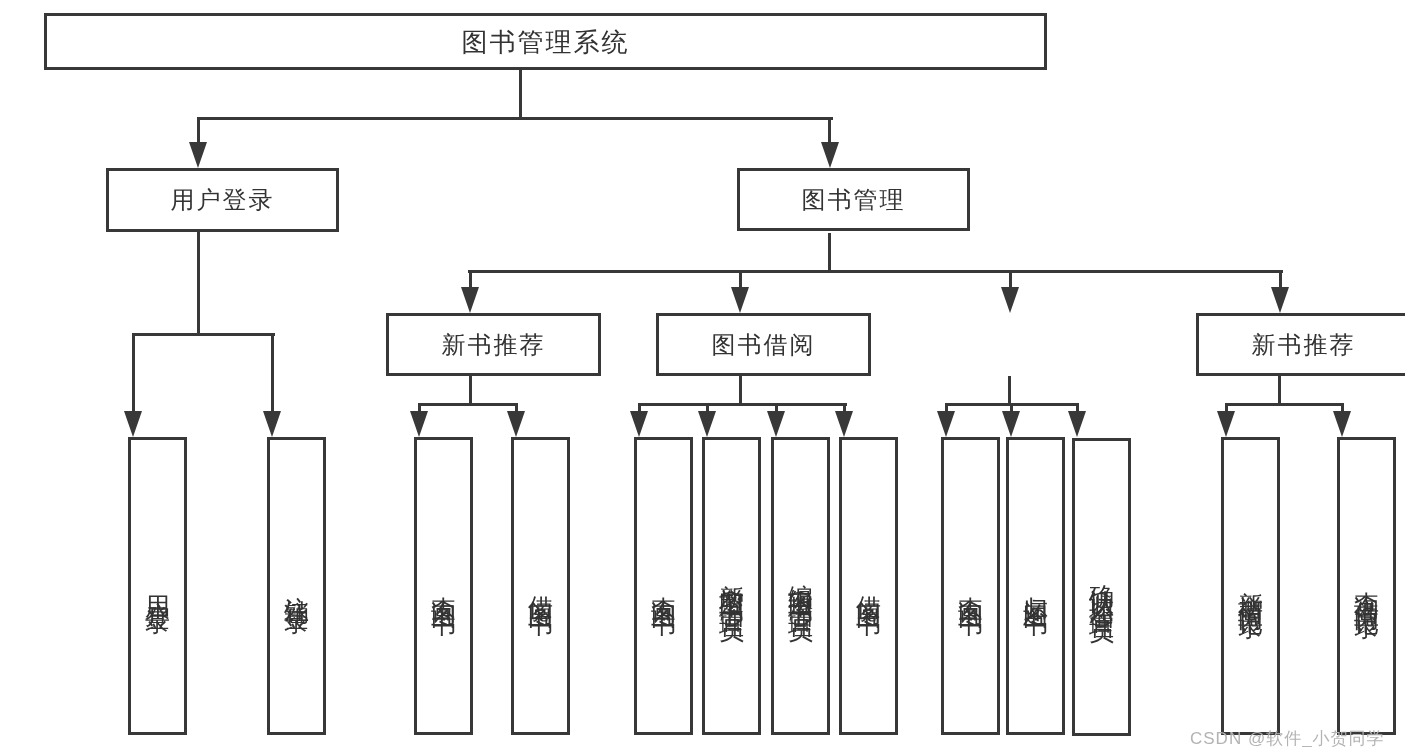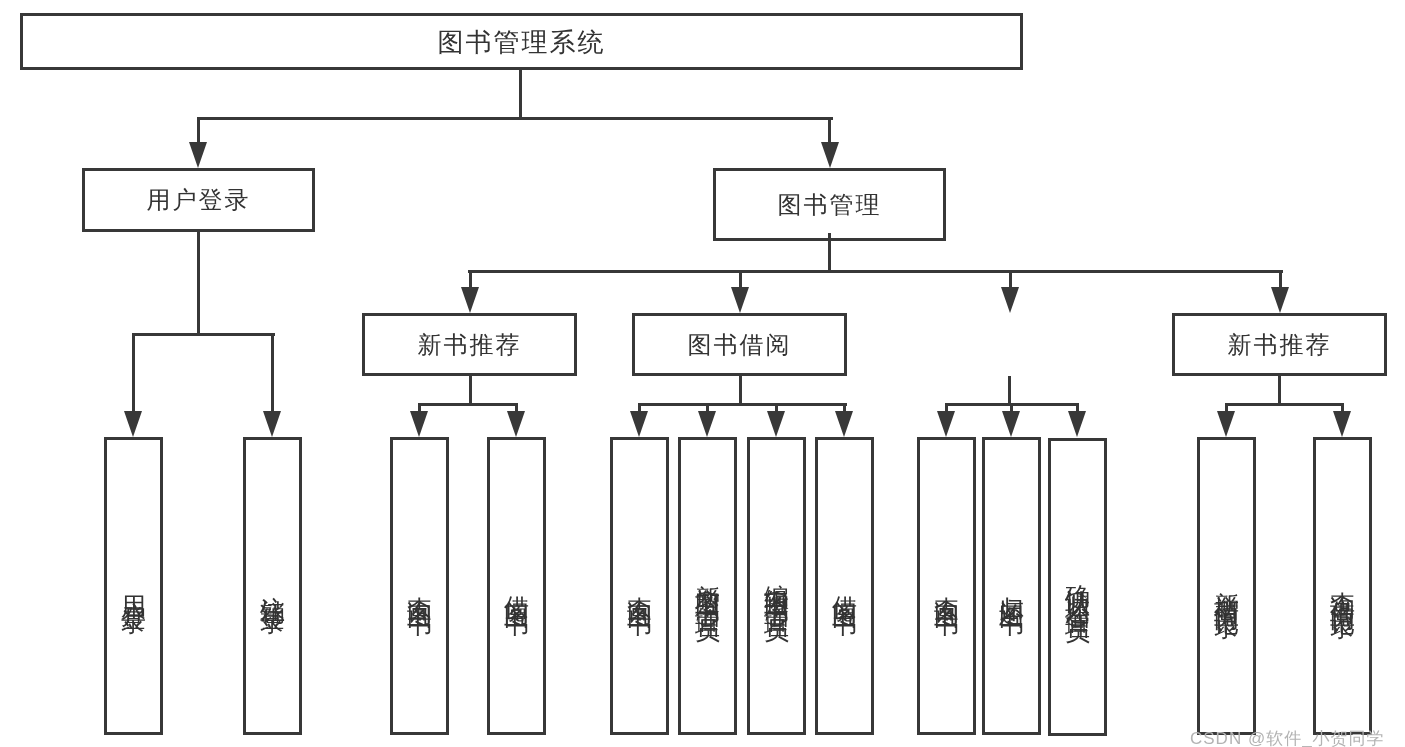--- a/index.html
+++ b/index.html
@@ -12,20 +12,21 @@
   }
   .box{
     position:absolute;
     box-sizing:border-box;
     border:3px solid #383838;
     background:#ffffff;
     display:flex;
     align-items:center;
     justify-content:center;
     color:#333333;
+    margin-left:24px;
   }
   .box.h .lbl{
     font-size:24px;
     letter-spacing:2px;
     line-height:1;
     white-space:nowrap;
   }
   .box.root .lbl{font-size:26px;}
   .box.v .lbl{
     writing-mode:vertical-rl;
@@ -68,21 +69,21 @@
   <div class="ln" style="left:519px;top:70px;width:3px;height:49px"></div>
   <div class="ln" style="left:197px;top:117px;width:636px;height:3px"></div>
   <div class="ln" style="left:197px;top:117px;width:3px;height:28px"></div>
   <div class="arrow" style="left:189px;top:142px"></div>
   <div class="ln" style="left:828px;top:117px;width:3px;height:28px"></div>
   <div class="arrow" style="left:821px;top:142px"></div>
 
   <div class="box h" style="left:82px;top:168px;width:233px;height:64px">
     <span class="lbl">用户登录</span>
   </div>
-  <div class="box h" style="left:713px;top:168px;width:233px;height:73px">
+  <div class="box h" style="left:713px;top:168px;width:233px;height:63px">
     <span class="lbl">图书管理</span>
   </div>
 
   <div class="ln" style="left:197px;top:232px;width:3px;height:103px"></div>
   <div class="ln" style="left:132px;top:333px;width:143px;height:3px"></div>
   <div class="ln" style="left:132px;top:333px;width:3px;height:80px"></div>
   <div class="arrow" style="left:124px;top:411px"></div>
   <div class="ln" style="left:271px;top:333px;width:3px;height:80px"></div>
   <div class="arrow" style="left:263px;top:411px"></div>
 

